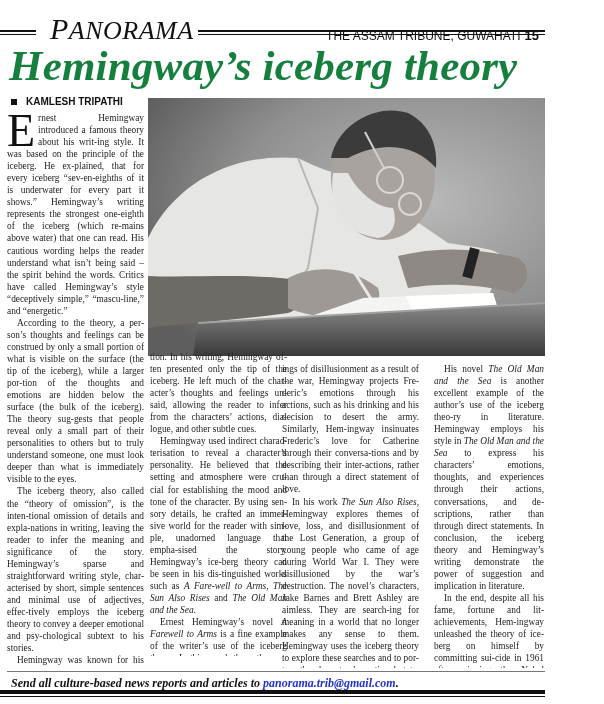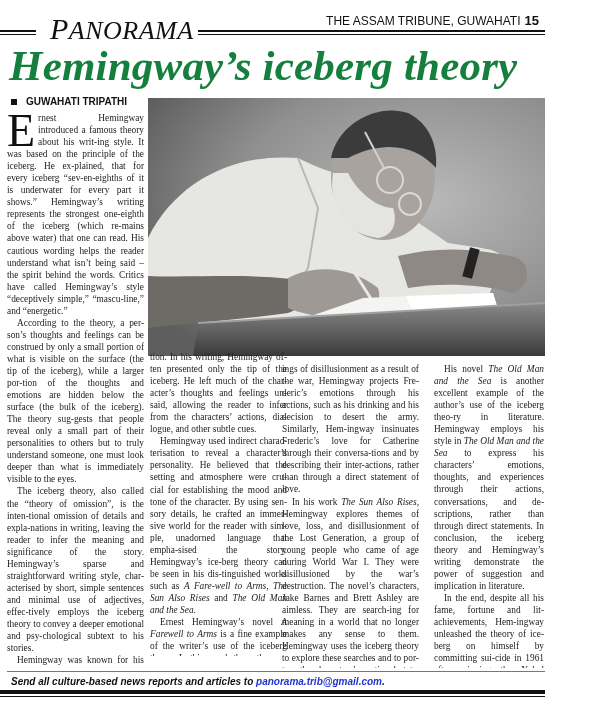--- a/index.html
+++ b/index.html
@@ -5,21 +5,21 @@
   html, body { margin: 0; padding: 0; background: #ffffff; }
   body { width: 604px; height: 704px; position: relative; overflow: hidden; font-family: "Liberation Serif", serif; color: #1a1a1a; }
   .page { position: absolute; left: 0; top: 0; width: 545px; height: 704px; }
 
   
   .hdr { position: absolute; top: 12px; left: 0; width: 545px; height: 32px; }
   .hdr .rule-l { position: absolute; left: 0; top: 18px; width: 36px; height: 5px; border-top: 2px solid #111; border-bottom: 1px solid #111; box-sizing: border-box; }
   .hdr .rule-r { position: absolute; left: 198px; top: 18px; width: 347px; height: 5px; border-top: 2px solid #111; border-bottom: 1px solid #111; box-sizing: border-box; }
   .hdr .section { position: absolute; left: 50px; top: 2px; font-family: "Liberation Serif", serif; font-style: italic; font-size: 27px; letter-spacing: 0.5px; color: #111; line-height: 30px; }
   .hdr .section .big { font-size: 30px; }
-  .hdr .pub { position: absolute; right: 6px; top: 2px; font-family: "Liberation Sans", sans-serif; font-size: 12px; color: #111; line-height: 14px; }
+  .hdr .pub { position: absolute; right: 6px; top: 17px; font-family: "Liberation Sans", sans-serif; font-size: 12px; color: #111; line-height: 14px; }
   .hdr .pub b { font-size: 13px; margin-left: 4px; }
 
   .headline { position: absolute; left: 9px; top: 42px; font-family: "Liberation Serif", serif; font-style: italic; font-weight: bold; font-size: 43px; line-height: 48px; color: #15803d; letter-spacing: 0.2px; white-space: nowrap; }
 
   .byline { position: absolute; left: 11px; top: 96px; font-family: "Liberation Sans", sans-serif; font-weight: bold; font-size: 10px; color: #111; display: flex; align-items: center; }
   .byline .sq { width: 6px; height: 6px; background: #111; margin-right: 9px; }
 
   .col { position: absolute; font-size: 9.35px; line-height: 12.05px; text-align: justify; hyphens: manual; color: #222; }
   .col p { margin: 0; text-indent: 10px; }
   .col p.first { text-indent: 0; }
@@ -28,41 +28,41 @@
 
   .c1 { left: 7px; top: 112px; width: 137px; height: 556px; overflow: hidden; }
   .c2 { left: 150px; top: 351px; width: 137px; height: 305px; overflow: hidden; }
   .c3 { left: 282px; top: 363px; width: 137px; height: 305px; overflow: hidden; }
   .c4 { left: 434px; top: 363px; width: 110px; height: 305px; overflow: hidden; }
 
   .photo { position: absolute; left: 148px; top: 98px; width: 397px; height: 258px; overflow: hidden; background: #888; }
   .photo svg { display: block; }
 
   .foot-rule { position: absolute; left: 7px; top: 671px; width: 538px; height: 0; border-top: 1px solid #777; }
-  .footer { position: absolute; left: 11px; top: 676px; font-family: Liberation Sans, sans-serif; font-style: italic; font-weight: bold; font-size: 10px; color: #111; white-space: nowrap; }
+  .footer { position: absolute; left: 11px; top: 676px; font-family: Liberation Serif, serif; font-style: italic; font-weight: bold; font-size: 12px; color: #111; white-space: nowrap; }
   .footer a { color: #2233cc; text-decoration: none; }
   .bottom-rule { position: absolute; left: 0; top: 690px; width: 545px; height: 7px; border-top: 4px solid #111; border-bottom: 1px solid #111; box-sizing: border-box; }
 </style>
 </head>
 <body>
 
 <div class="page">
 
   <div class="hdr">
     <div class="rule-l"></div>
     <div class="section"><span class="big">P</span><span style="font-size:26px;">ANORAMA</span></div>
     <div class="rule-r"></div>
     <div class="pub"><span>THE ASSAM TRIBUNE, GUWAHATI</span><b>15</b></div>
   </div>
 
   <div class="headline">Hemingway’s iceberg theory</div>
 
   <div class="byline">
     <span class="sq"></span>
-    <span>GUWAHATI TRIPATHI</span>
+    <span>KAMLESH TRIPATHI</span>
   </div>
 
   <div class="col c1">
     <p class="first"><span class="dropcap">E</span><span>rnest Hemingway introduced a famous theory about his writ-ing style. It was based on the principle of the iceberg. He ex-plained, that for every iceberg “sev-en-eighths of it is underwater for every part it shows.” Hemingway’s writing represents the strongest one-eighth of the iceberg (which re-mains above water) that one can read. His cautious wording helps the reader understand what isn’t being said – the spirit behind the words. Critics have called Hemingway’s style “deceptively simple,” “mascu-line,” and “energetic.”</span></p>
     <p>According to the theory, a per-son’s thoughts and feelings can be construed by only a small portion of what is visible on the surface (the tip of the iceberg), while a larger por-tion of the thoughts and emotions are hidden below the surface (the bulk of the iceberg). The theory sug-gests that people reveal only a small part of their personalities to others but to truly understand someone, one must look deeper than what is immediately visible to the eyes.</p>
     <p>The iceberg theory, also called the “theory of omission”, is the inten-tional omission of details and expla-nations in writing, leaving the reader to infer the meaning and significance of the story. Hemingway’s sparse and straightforward writing style, char-acterised by short, simple sentences and minimal use of adjectives, effec-tively employs the iceberg theory to convey a deeper emotional and psy-chological subtext to his stories.</p>
     <p>Hemingway was known for his unadorned writing style. His ice-berg theory of writing emphasises that a writer should only reveal a small portion of the story, with the bulk of the meaning and emotion implied or hinted at. His writing style is often praised for its brevi-ty and emotional depth. He be-lieved a good way to convey a char-acter’s emotions were not through direct description or dialogue but through subtle hints and implica-</p>
   </div>
 
   <div class="photo" title="Black-and-white photograph of Ernest Hemingway writing at a desk">

